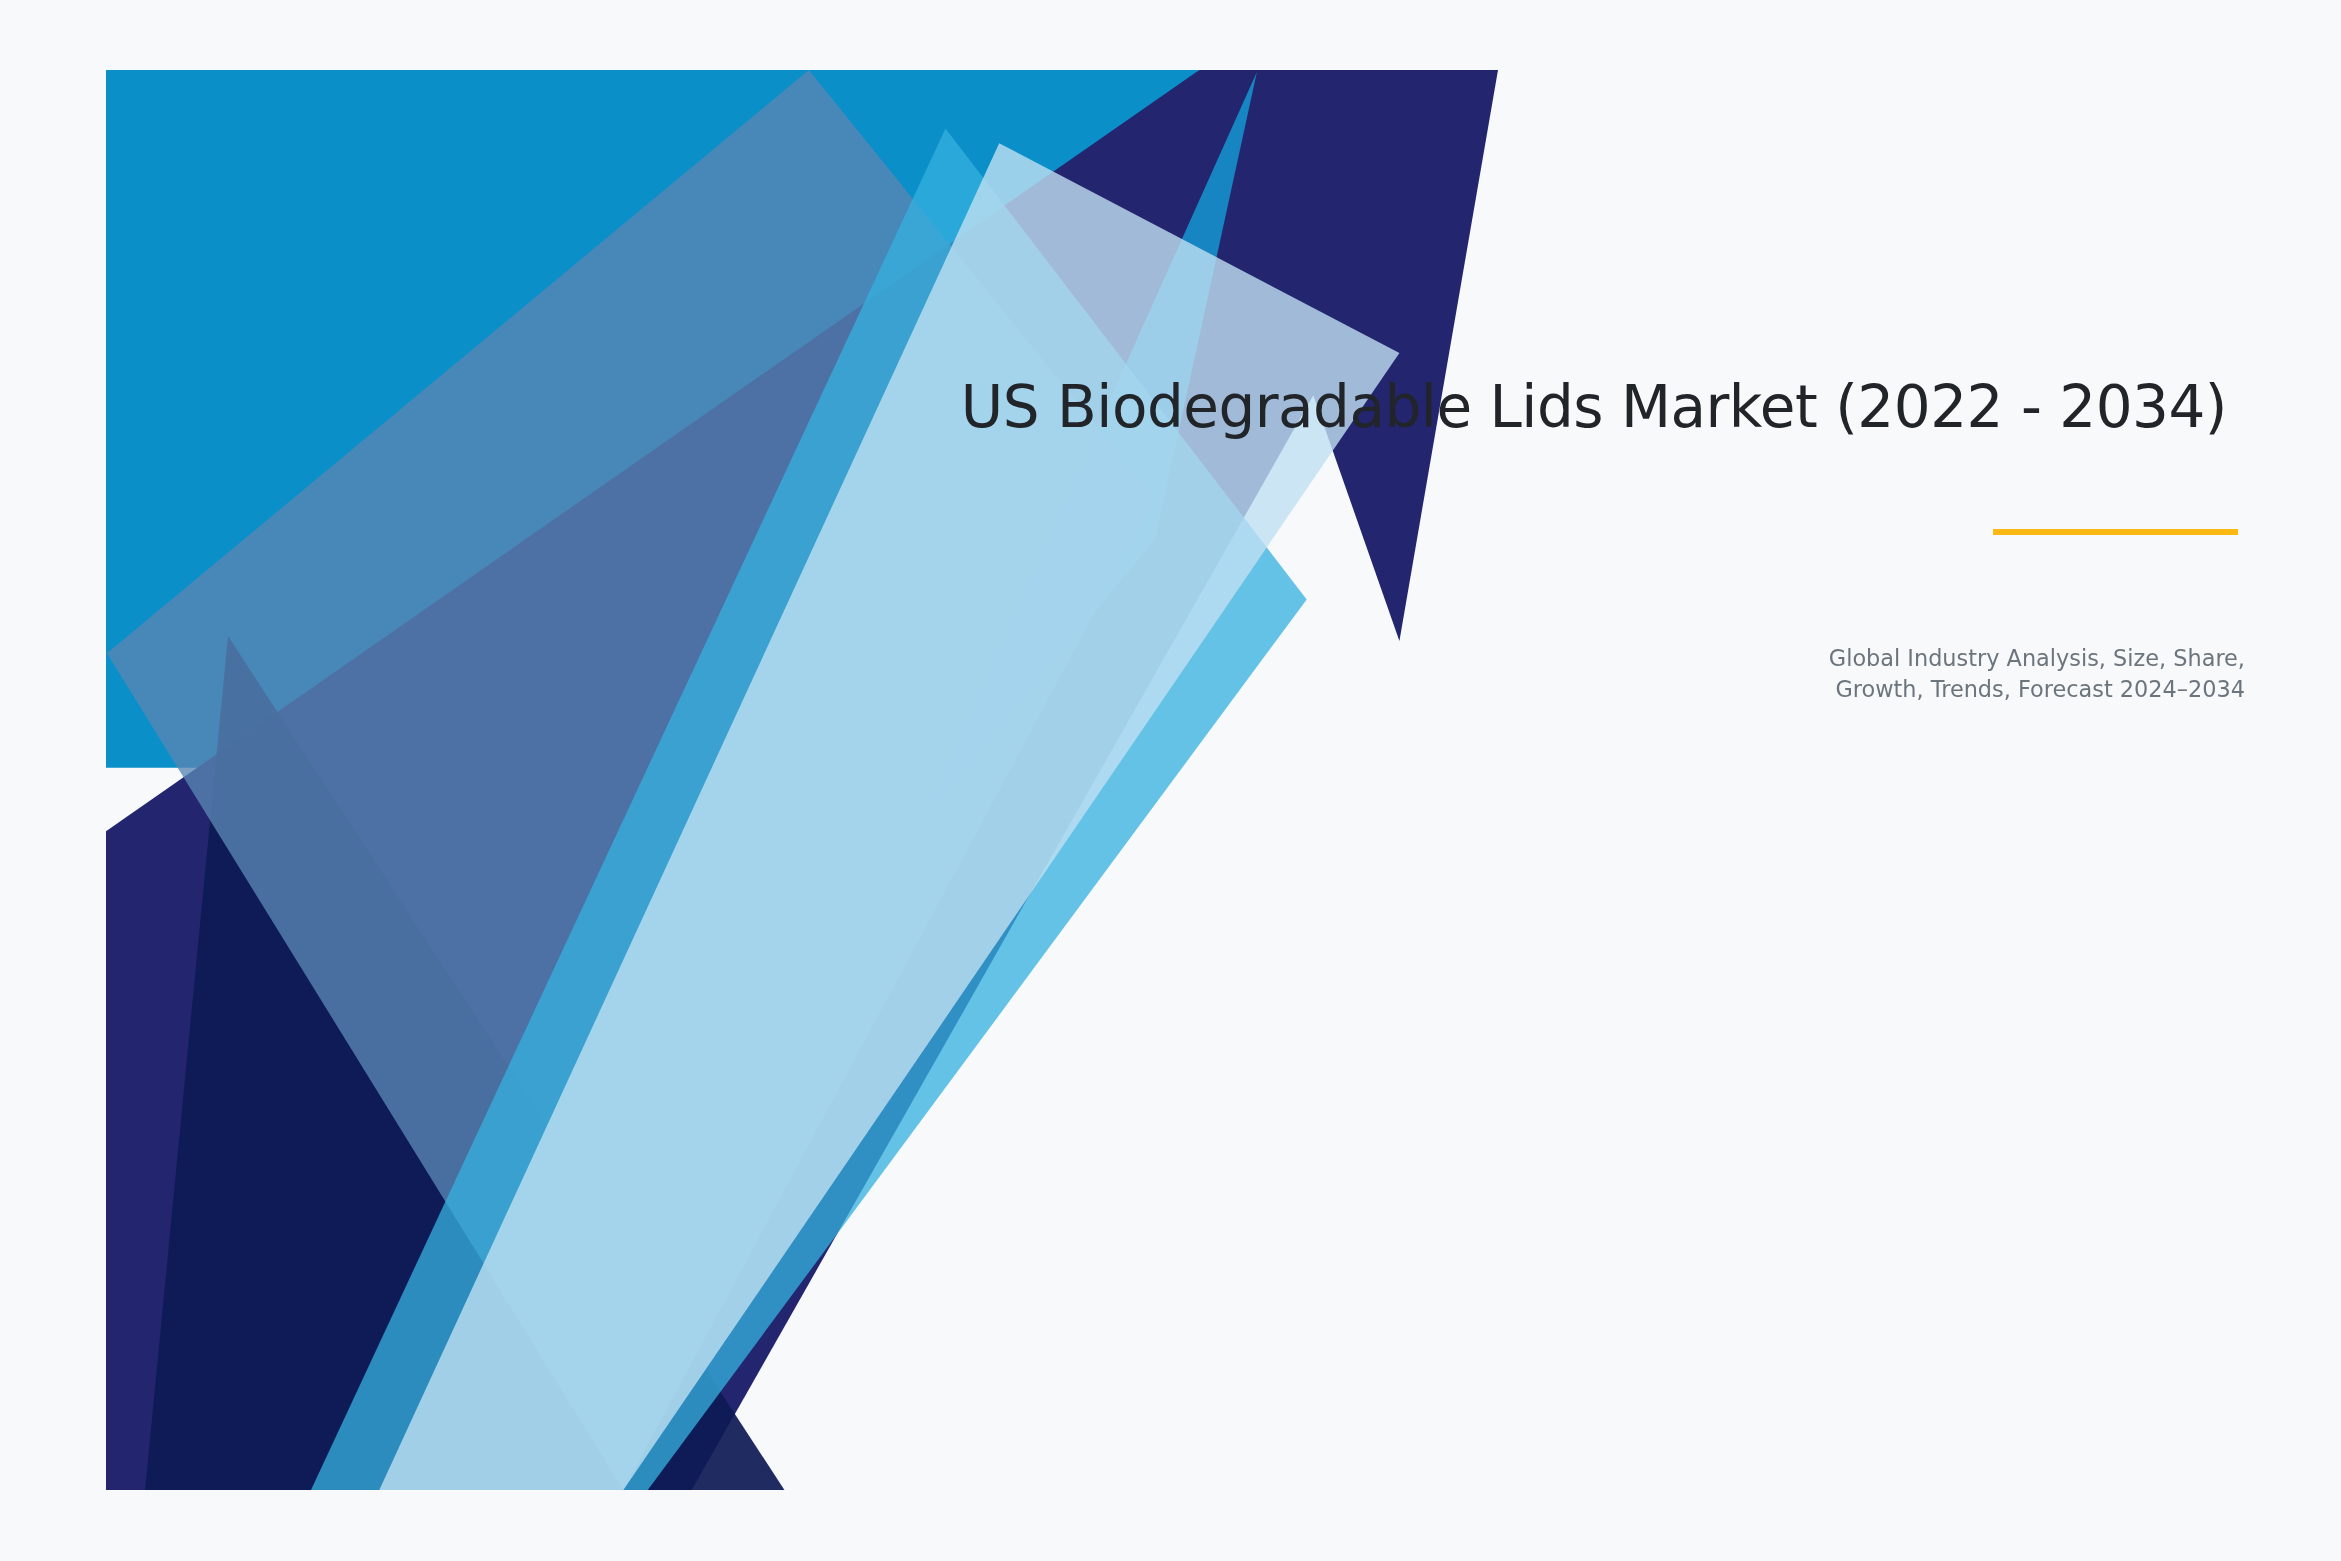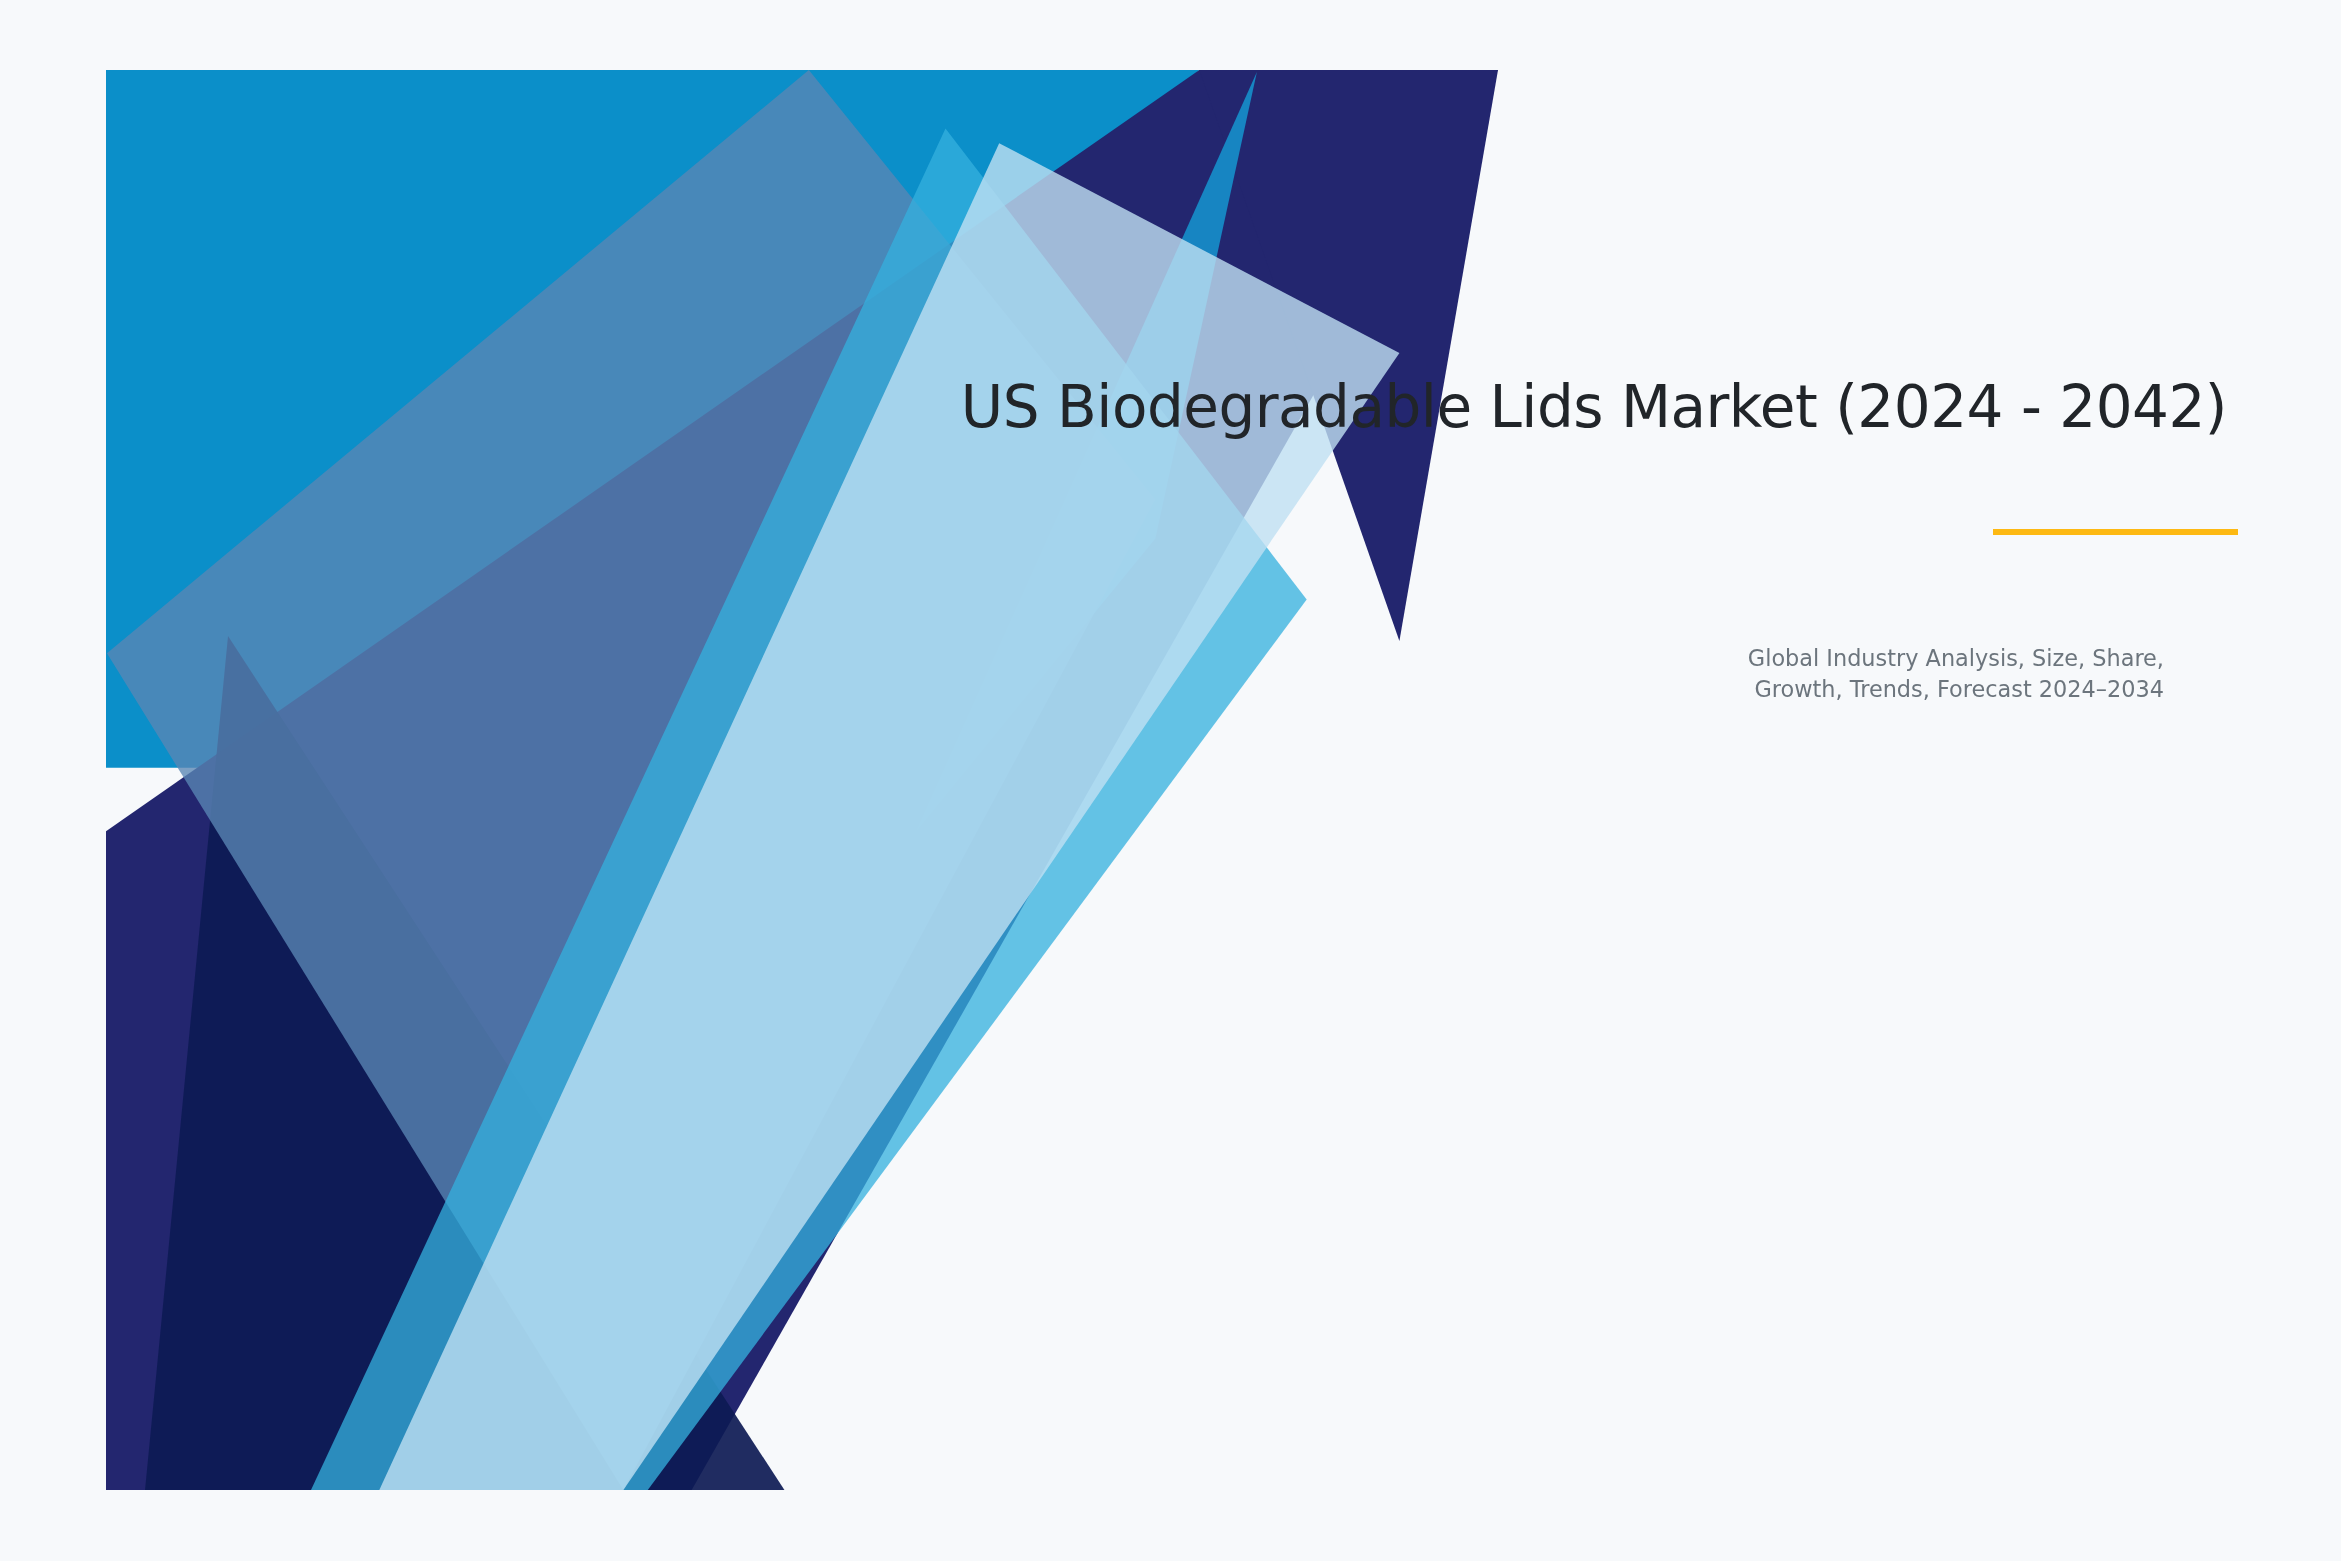--- a/index.html
+++ b/index.html
@@ -65,21 +65,21 @@
     top: 529px;
     width: 245px;
     height: 5.9px;
     background: #fdb913;
     z-index: 2;
   }
 
   
   .subtitle-block {
     position: absolute;
-    left: 1254px;
+    left: 1335px;
     top: 643px;
     width: 910px;
     text-align: right;
   }
   .cover-subtitle {
     margin: 0;
     font-family: "DejaVu Sans", sans-serif;
     font-weight: 400;
     font-size: 22.4px;
     line-height: 1.38;
@@ -111,21 +111,21 @@
       <polygon points="1720,120 2460,1085 1110,2910 420,2910" fill="#35b0de" opacity="0.76"></polygon>
 
       <polygon points="1830,150 2650,580 1060,2910 560,2910" fill="#bfe0f2" opacity="0.80"></polygon>
 
     </svg>
   </div>
 
   <div class="title-accent"></div>
 
   <div class="title-block">
-    <h1 class="cover-title">US Biodegradable Lids Market (2024 - 2042)</h1>
+    <h1 class="cover-title">US Biodegradable Lids Market (2022 - 2034)</h1>
   </div>
 
   <div class="subtitle-block">
     <p class="cover-subtitle">Global Industry Analysis, Size, Share,
 Growth, Trends, Forecast 2024–2034</p>
   </div>
 
 </div>
 
 

